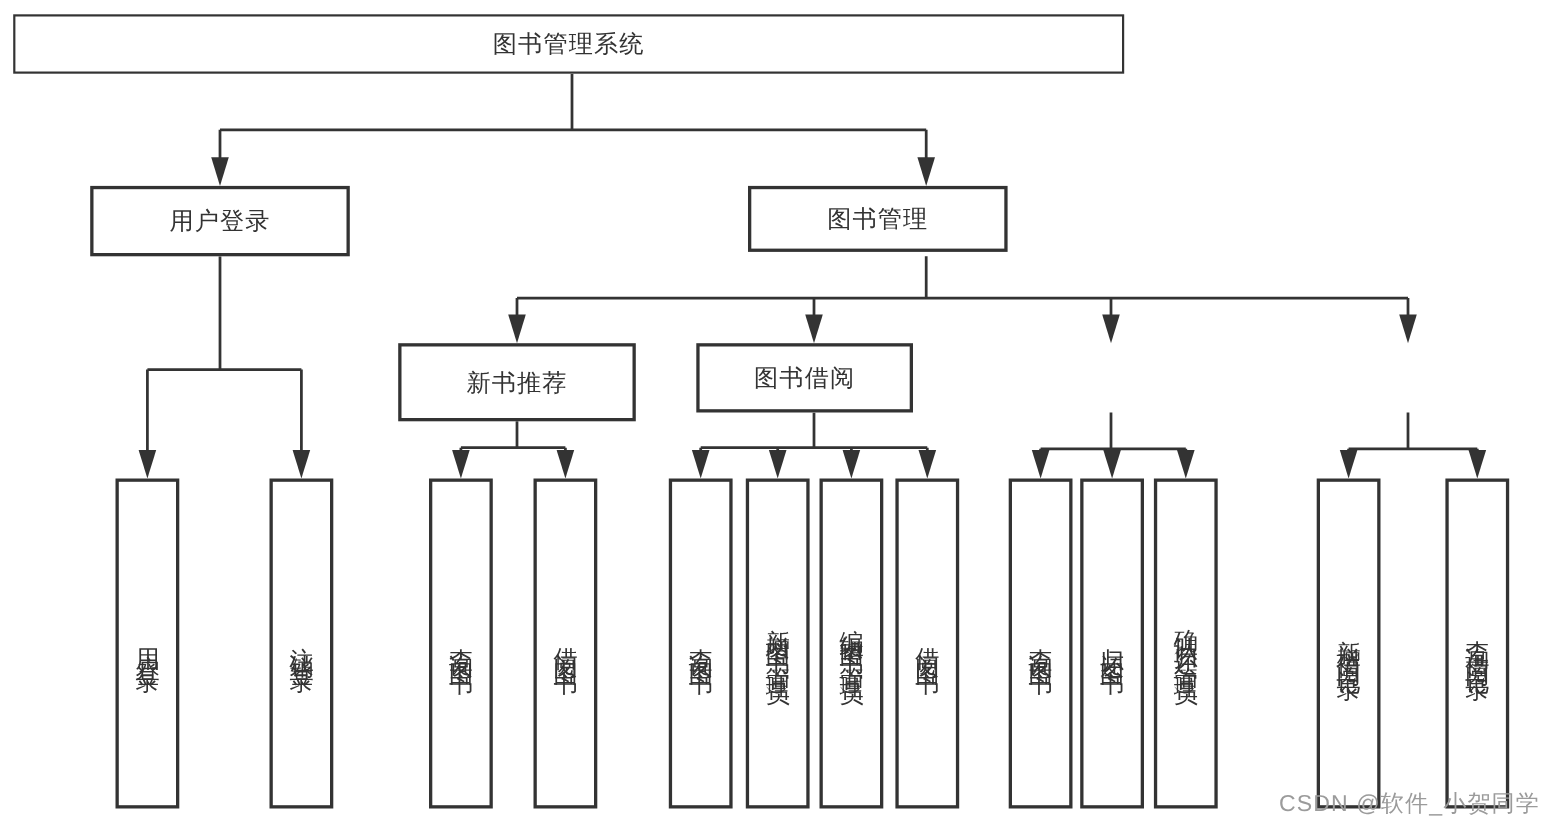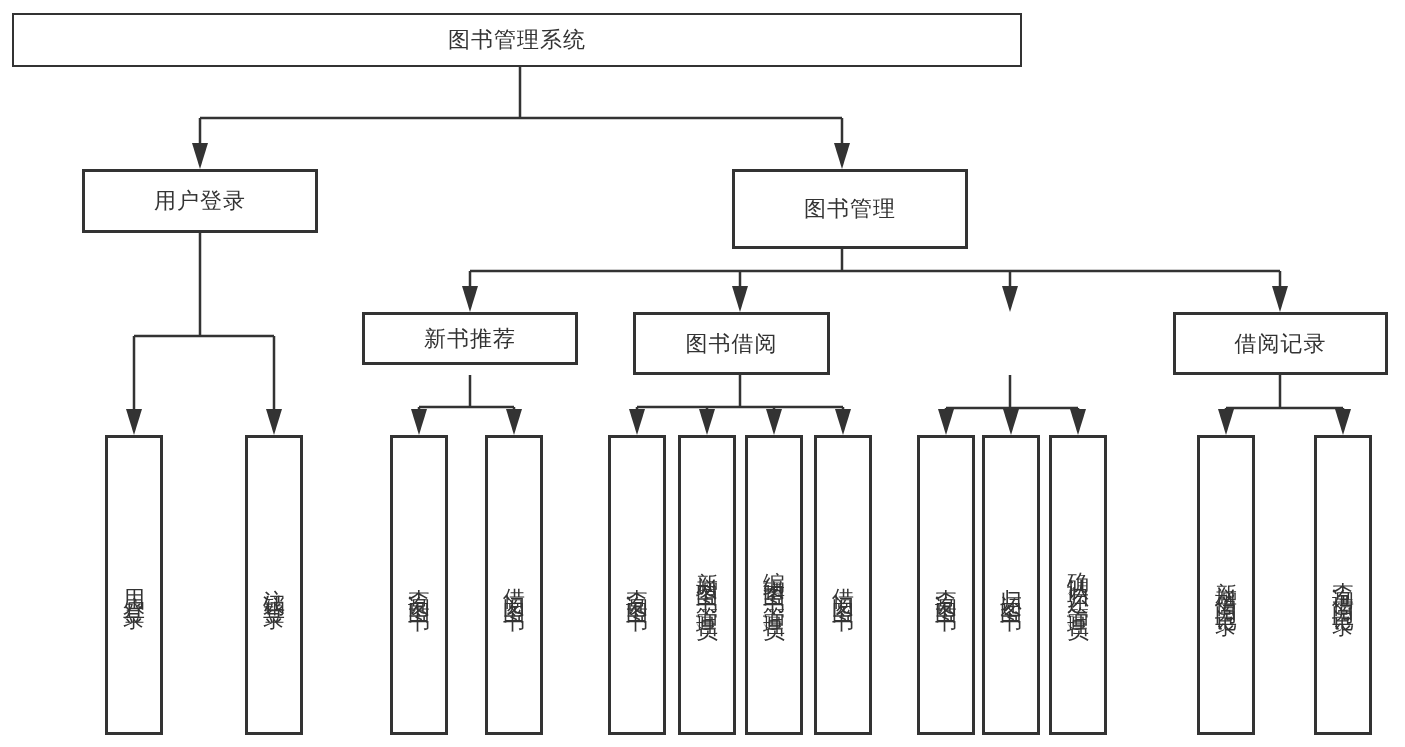--- a/index.html
+++ b/index.html
@@ -82,25 +82,24 @@
       <polygon points="1003,409 1019,409 1011,435"></polygon>
       <polygon points="1070,409 1086,409 1078,435"></polygon>
       <polygon points="1218,409 1234,409 1226,435"></polygon>
       <polygon points="1335,409 1351,409 1343,435"></polygon>
     </g>
   </svg>
 
   <div class="box h root" style="left:12px;top:13px;width:1010px;height:54px;">图书管理系统</div>
 
   <div class="box h" style="left:82px;top:169px;width:236px;height:64px;">用户登录</div>
-  <div class="box h" style="left:732px;top:169px;width:236px;height:80px;">图书管理</div>
+  <div class="box h" style="left:680px;top:169px;width:236px;height:60px;">图书管理</div>
 
-  <div class="box h" style="left:362px;top:312px;width:216px;height:53px;">新书推荐</div>
+  <div class="box h" style="left:362px;top:312px;width:216px;height:71px;">新书推荐</div>
   <div class="box h" style="left:633px;top:312px;width:197px;height:63px;">图书借阅</div>
-  <div class="box h" style="left:1173px;top:312px;width:215px;height:63px;">借阅记录</div>
 
   <div class="box v" style="left:105px;top:435px;width:58px;height:300px;">
     <span class="vtext">用户登录</span>
   </div>
   <div class="box v" style="left:245px;top:435px;width:58px;height:300px;">
     <span class="vtext">注销登录</span>
   </div>
 
   <div class="box v" style="left:390px;top:435px;width:58px;height:300px;">
     <span class="vtext">查询图书</span>
@@ -132,13 +131,14 @@
     <span class="vtext">确认归还（管理员）</span>
   </div>
 
   <div class="box v" style="left:1197px;top:435px;width:58px;height:300px;">
     <span class="vtext">新增借阅记录</span>
   </div>
   <div class="box v" style="left:1314px;top:435px;width:58px;height:300px;">
     <span class="vtext">查询借阅记录</span>
   </div>
 
+  <div class="watermark">CSDN @软件_小贺同学</div>
 </div>
 
 </body></html>

